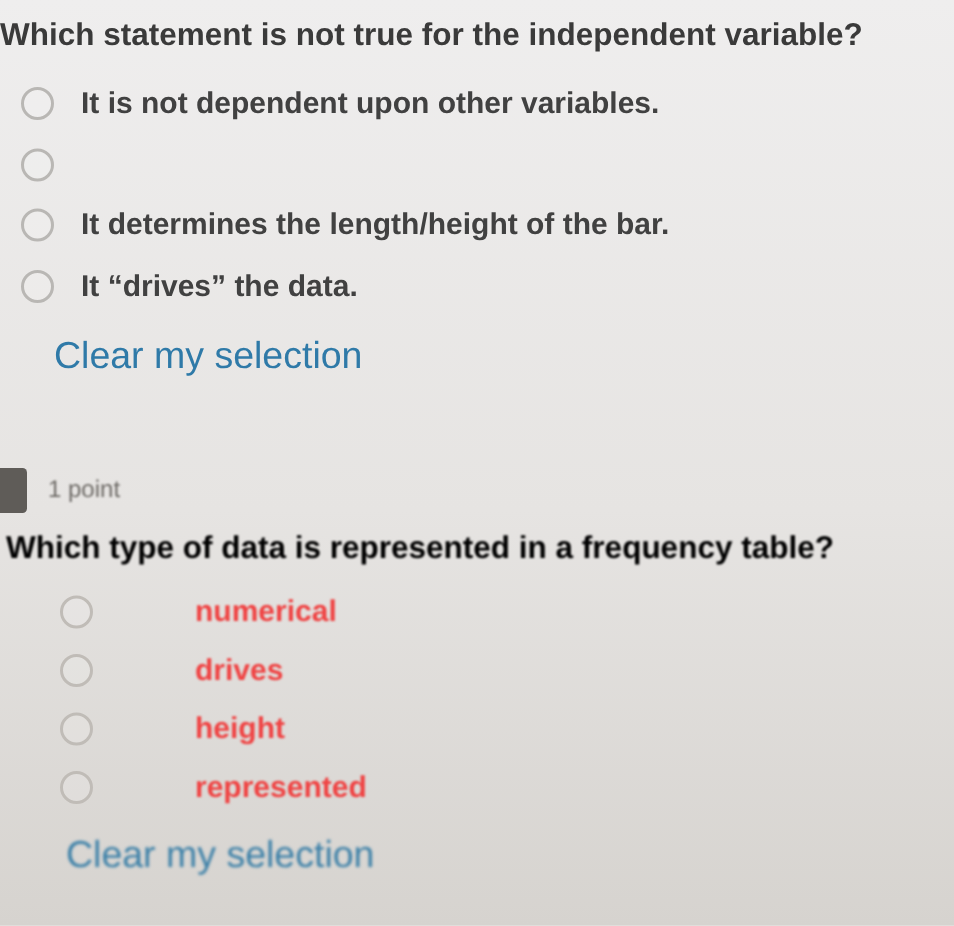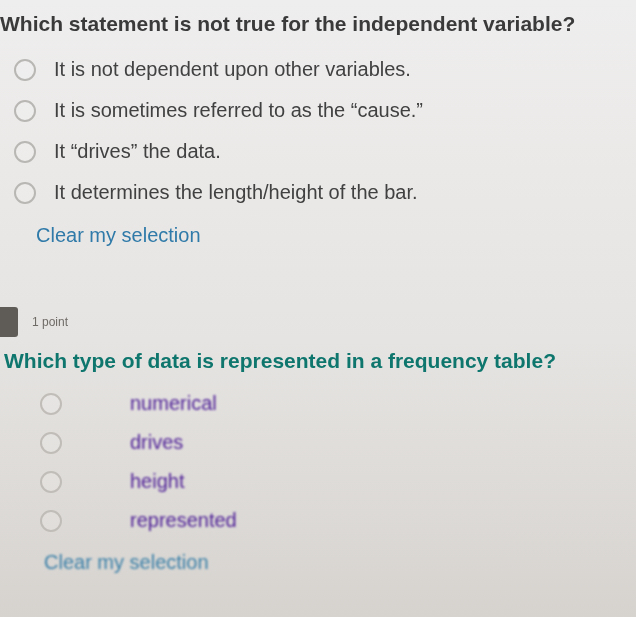--- a/index.html
+++ b/index.html
@@ -26,39 +26,40 @@
     font-weight: 600;
     color: #3a3a3a;
     padding: 4px 0 14px 0;
     filter: blur(0.3px);
   }
   .options {
     padding-left: 14px;
   }
   .option {
     display: flex;
-    align-items: flex-end;
+    align-items: flex-start;
     gap: 18px;
     padding: 8px 0 10px 0;
+    font-weight: bold;
   }
   .radio {
     width: 22px;
     height: 22px;
     border: 2px solid #b9b7b4;
     border-radius: 50%;
     flex: 0 0 auto;
     background: rgba(255,255,255,0.15);
   }
   .option-label {
     font-size: 20px;
     color: #414141;
     filter: blur(0.4px);
   }
   .clear-link {
-    font-size: 20px;
+    font-size: 25px;
     color: #2f7aa8;
     padding: 10px 0 0 36px;
     filter: blur(0.4px);
     cursor: pointer;
   }
 
   .gap {
     height: 60px;
   }
 
@@ -68,35 +69,35 @@
     gap: 14px;
     padding-left: 0;
   }
   .badge {
     width: 18px;
     height: 30px;
     background: #5f5c58;
     border-radius: 0 3px 3px 0;
   }
   .points {
-    font-size: 12px;
+    font-size: 16px;
     color: #6e6b67;
     filter: blur(0.6px);
   }
 
   .q2-text {
     font-size: 21px;
     font-weight: 600;
-    color: #0f766e;
+    color: #000000;
     padding: 12px 0 12px 4px;
     filter: blur(0.7px);
   }
 
   .q2 .option-label {
-    color: #4c1d95;
+    color: #ef4444;
     filter: blur(0.8px);
     padding-left: 48px;
   }
   .q2 .radio {
     border-color: #c0bcb7;
   }
   .q2 .clear-link {
     color: #3a7fa7;
     filter: blur(0.9px);
     padding-left: 44px;
@@ -116,29 +117,28 @@
 
   <div class="question-block">
     <div class="q-text">Which statement is not true for the independent variable?</div>
     <div class="options">
       <div class="option">
         <div class="radio"></div>
         <div class="option-label">It is not dependent upon other variables.</div>
       </div>
       <div class="option">
         <div class="radio"></div>
-        <div class="option-label">It is sometimes referred to as the “cause.”</div>
+      </div>
+      <div class="option">
+        <div class="radio"></div>
+        <div class="option-label">It determines the length/height of the bar.</div>
       </div>
       <div class="option">
         <div class="radio"></div>
         <div class="option-label">It “drives” the data.</div>
-      </div>
-      <div class="option">
-        <div class="radio"></div>
-        <div class="option-label">It determines the length/height of the bar.</div>
       </div>
     </div>
     <div class="clear-link">Clear my selection</div>
   </div>
 
   <div class="gap"></div>
 
   <div class="question-block q2">
     <div class="q2-header">
       <div class="badge"></div>

